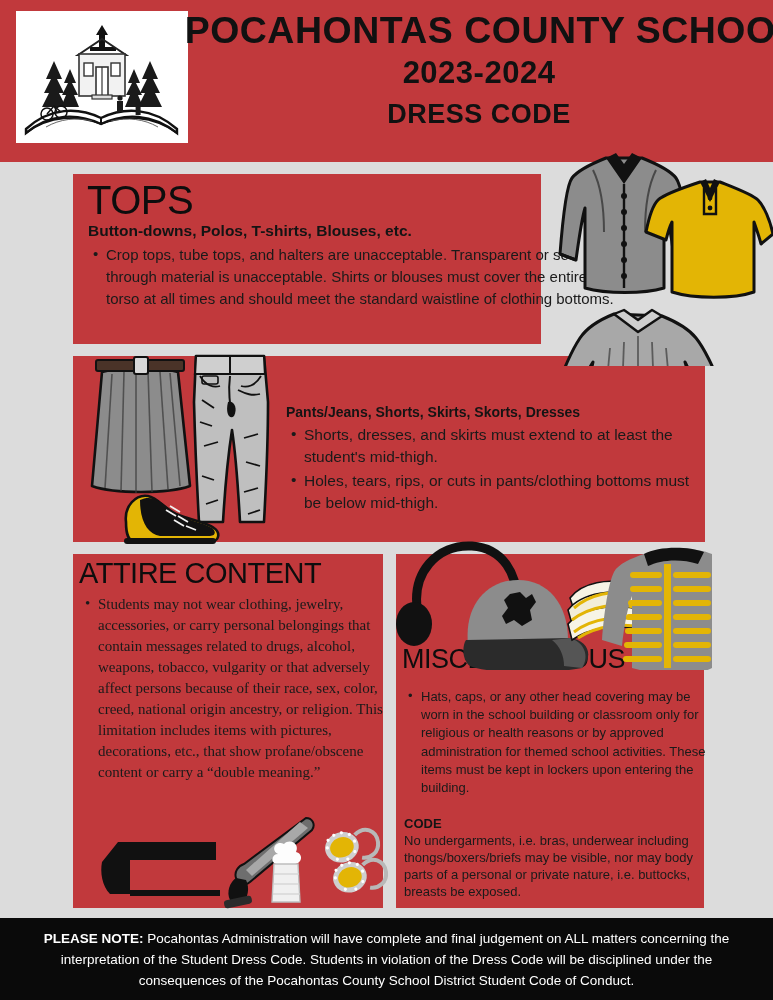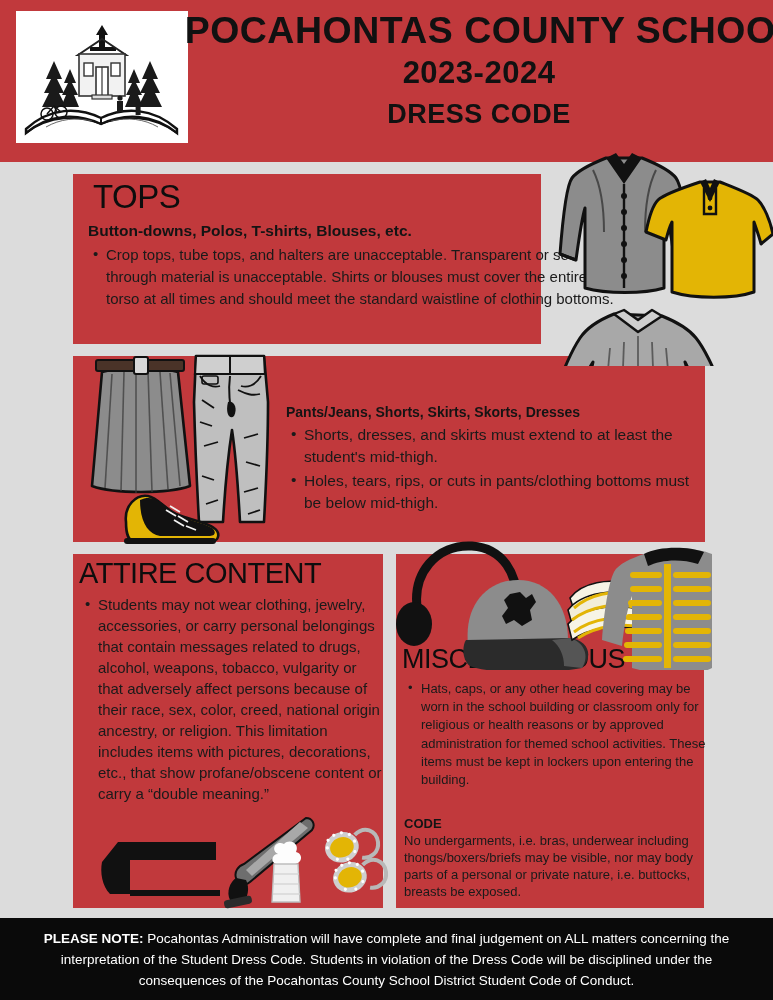--- a/index.html
+++ b/index.html
@@ -86,33 +86,33 @@
     letter-spacing: -0.5px;
     margin: 0;
   }
   .sec-sub {
     color: #141414;
     font-weight: bold;
     margin: 0;
   }
   .sec-body { color: #1a1a1a; margin: 0; }
 
-  .tops-title  { position:absolute; left:20px; top:4px;  font-size: 33px; }
+  .tops-title  { position:absolute; left:14px; top:4px;  font-size: 40px; }
   .tops-sub    { position:absolute; left:15px; top:48px; font-size: 15.5px; }
   .tops-list   { position:absolute; left:18px; top:70px; width: 530px; }
 
   .bottoms-title { position:absolute; left:212px; top:4px;  font-size:33px; }
   .bottoms-sub   { position:absolute; left:213px; top:48px; font-size:14px; }
   .bottoms-list  { position:absolute; left:216px; top:68px; width:416px; }
 
   .attire-title { position:absolute; left:6px;  top:3px;  font-size:29px; }
   .attire-list  { position:absolute; left:10px; top:40px; width: 300px; }
 
   .misc-title   { position:absolute; left:6px;  top:90px; font-size:27px; }
-  .misc-list    { position:absolute; left:10px; top:126px; width: 300px; }
+  .misc-list    { position:absolute; left:10px; top:134px; width: 300px; }
   .misc-note-h  { position:absolute; left:8px;  top:262px; font-size:13px; font-weight:bold; color:#141414; }
   .misc-note-b  { position:absolute; left:8px;  top:278px; width:298px; font-size:13px; line-height:1.32; color:#1a1a1a; }
 
   ul.bullets {
     list-style: none;
     margin: 0;
     padding: 0;
   }
   ul.bullets > li {
     position: relative;
@@ -120,21 +120,21 @@
     margin: 0 0 1px 0;
   }
   ul.bullets > li::before {
     content: "\2022";
     position: absolute;
     left: 2px;
     top: -1px;
   }
   .tops-list li    { font-size: 15px; line-height: 1.47; }
   .bottoms-list li { font-size: 15.5px; line-height: 1.45; margin-bottom: 2px; }
-  .attire-list li  { font-size: 15px; line-height: 1.40; }
+  .attire-list li  { font-size: 15px; line-height: 1.40; font-family: Liberation Serif, serif; }
   .misc-list li    { font-size: 13px; line-height: 1.40; padding-left: 14px; }
 
   
   .footer {
     position: absolute;
     left: 0; top: 918px;
     width: 773px; height: 82px;
     background: #0a0a0a;
     color: #ffffff;
     box-sizing: border-box;

